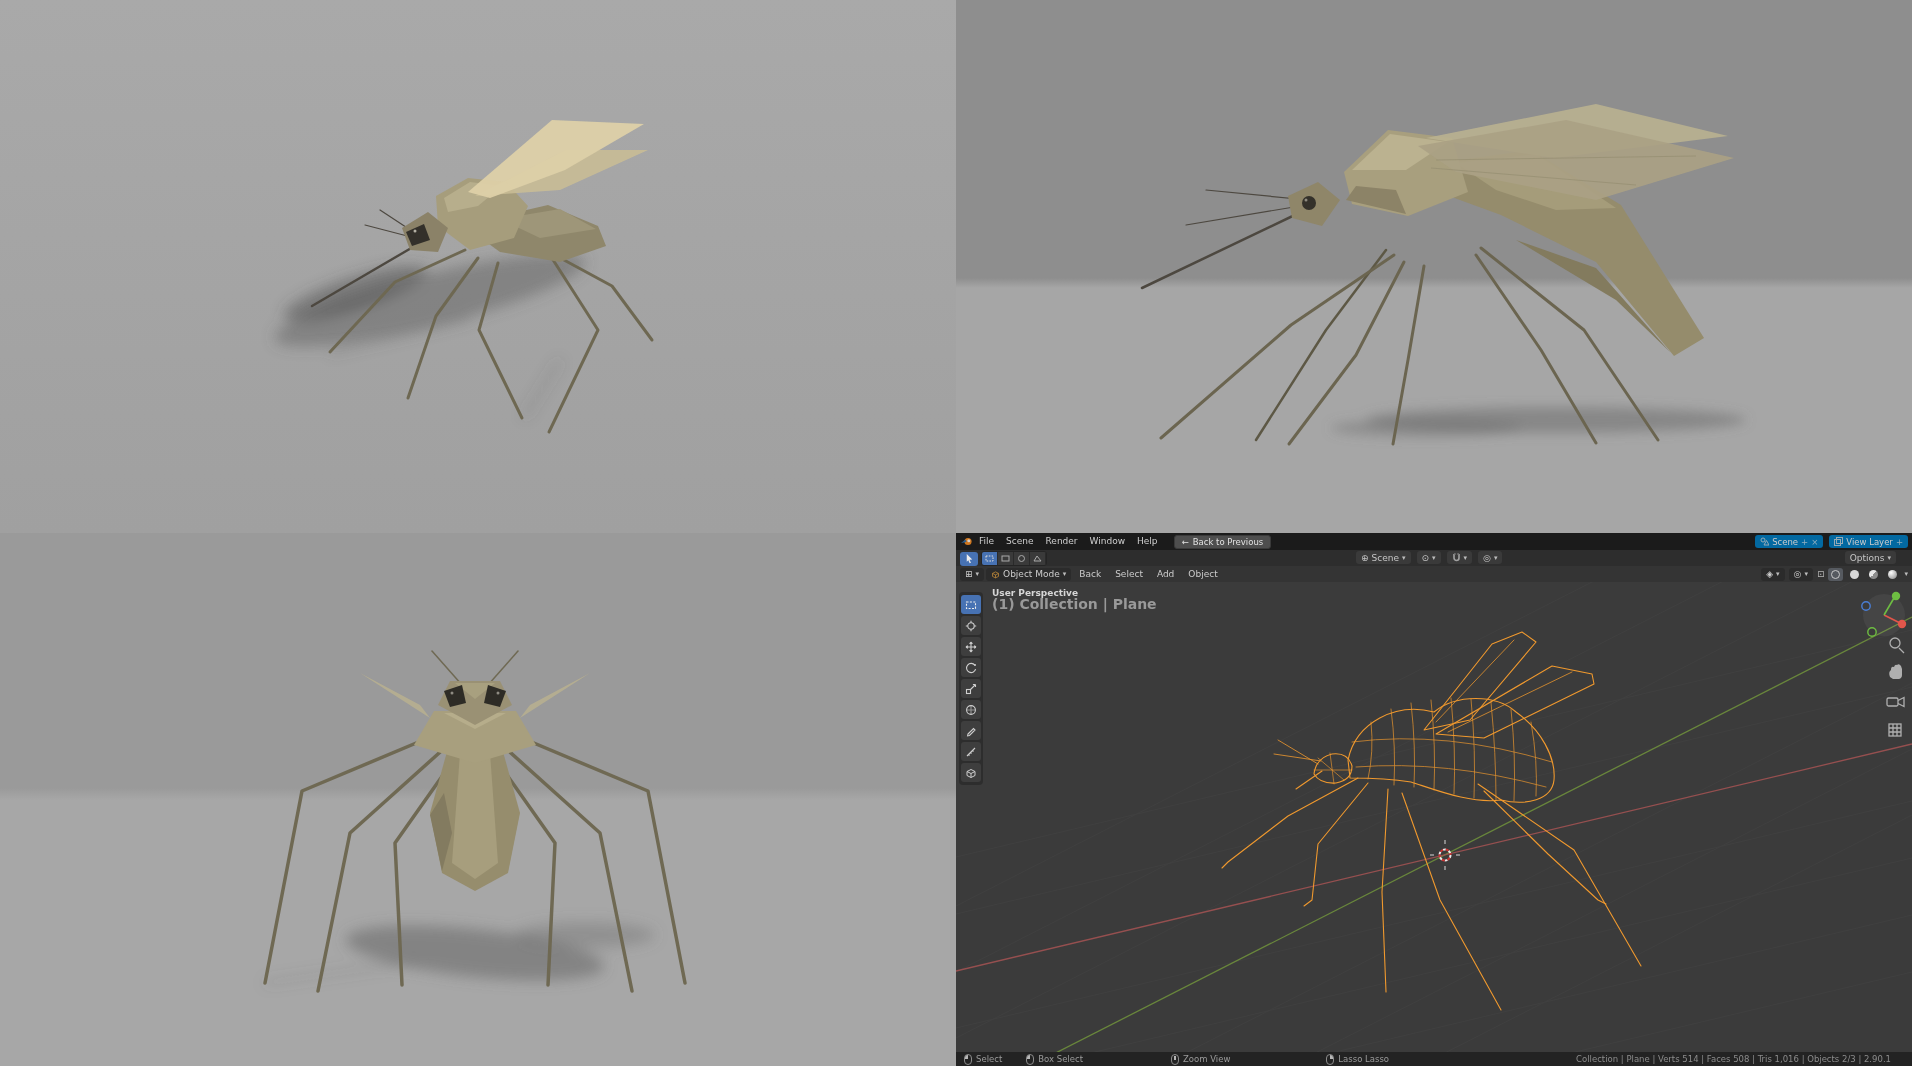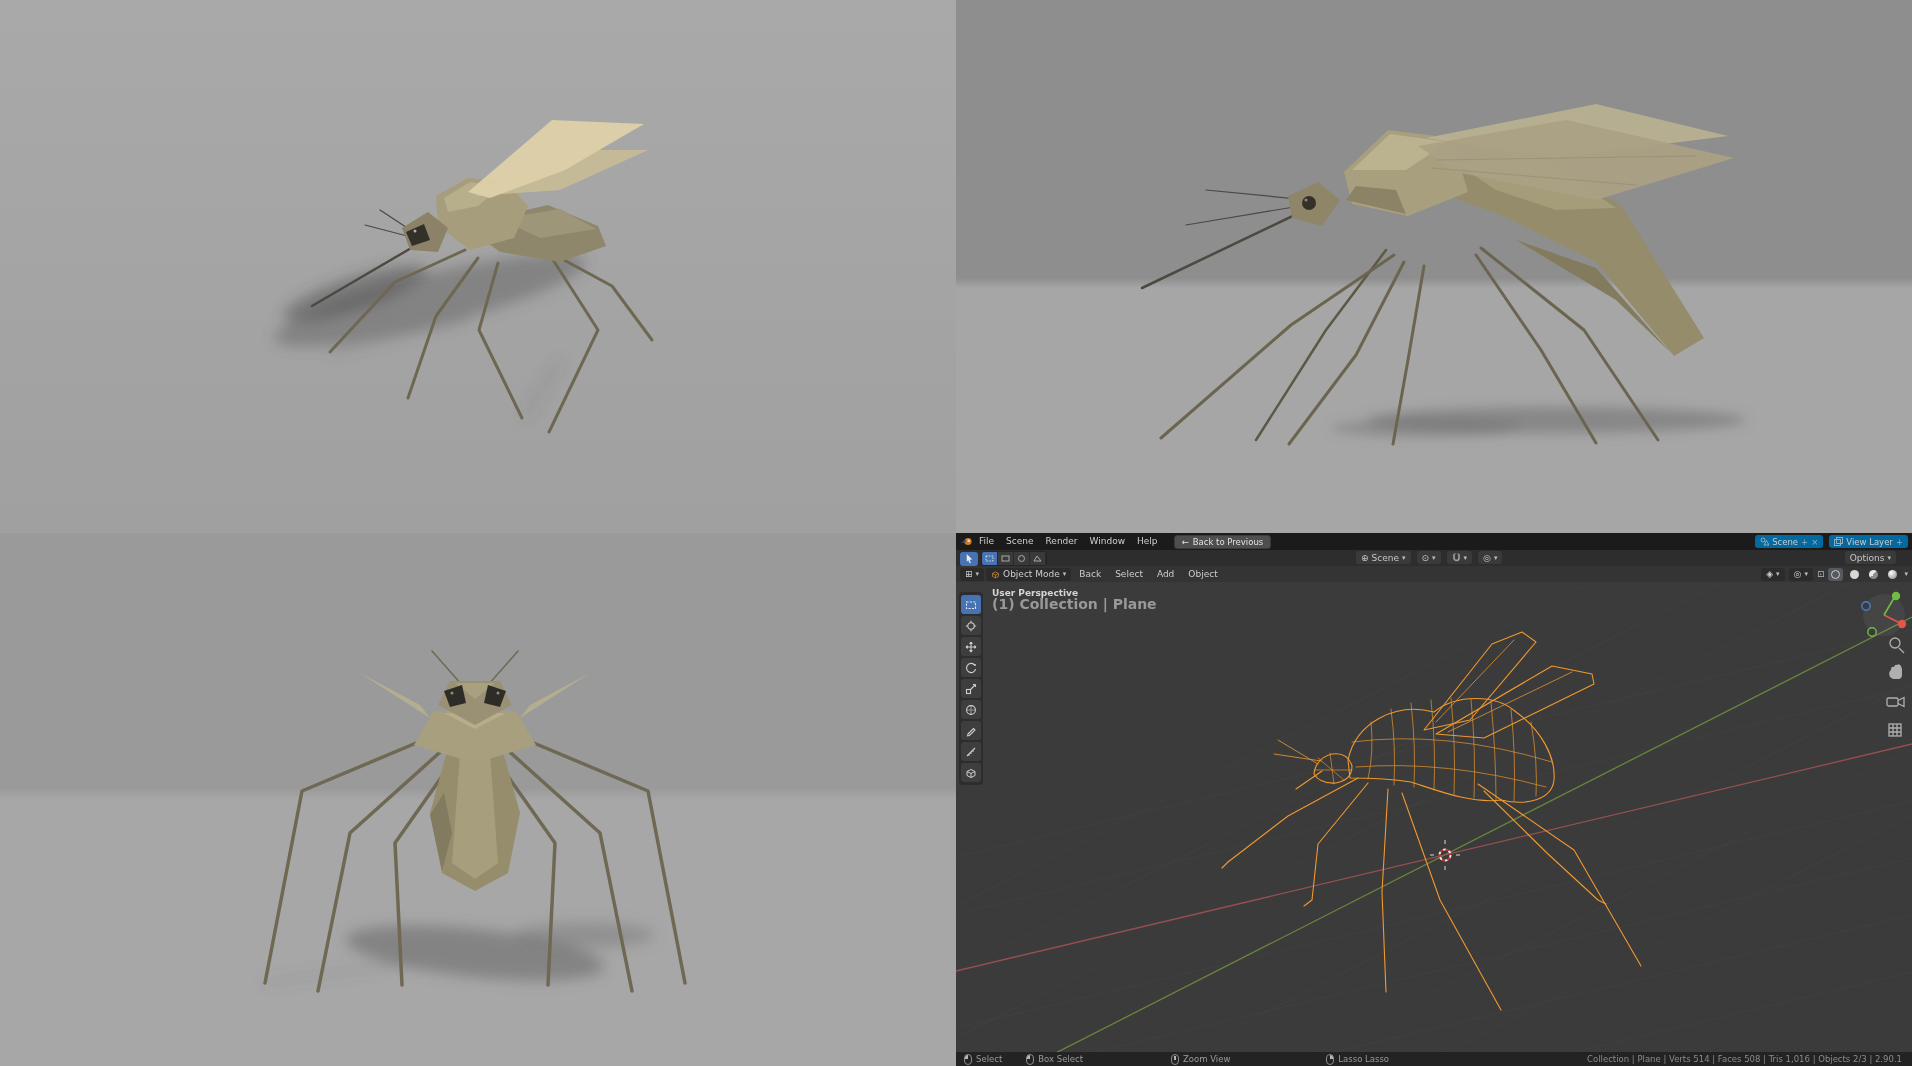--- a/index.html
+++ b/index.html
@@ -48,21 +48,21 @@
   .tbar{position:absolute;left:3px;top:10px;display:flex;flex-direction:column;gap:2px;background:rgba(38,38,38,.65);padding:3px 2px;border-radius:4px;}
   .tbtn{width:20px;height:19px;border-radius:3px;background:#3e3e3e;display:flex;align-items:center;justify-content:center;}
   .tbtn.active{background:#4772b3;}
 
   .statusbar{position:absolute;left:0;right:0;bottom:0;height:14px;background:#232323;display:flex;align-items:center;color:#9b9b9b;font-size:8.5px;}
   .sb-item{display:flex;align-items:center;gap:4px;}
   .mouse{width:8px;height:11px;border:1px solid #8b8b8b;border-radius:4px;position:relative;flex:none;box-sizing:border-box;}
   .mouse.m-left::before{content:"";position:absolute;left:0;top:0;width:3px;height:4px;background:#b8b8b8;border-radius:3px 0 0 0;}
   .mouse.m-mid::before{content:"";position:absolute;left:2px;top:1px;width:2px;height:4px;background:#b8b8b8;}
   .mouse.m-right::before{content:"";position:absolute;right:0;top:0;width:3px;height:4px;background:#b8b8b8;border-radius:0 3px 0 0;}
-  .sb-stats{position:absolute;right:10px;color:#8c8c8c;}
+  .sb-stats{position:absolute;right:21px;color:#8c8c8c;}
 </style>
 </head>
 <body>
 
 <div class="screen">
 
   <div class="quad" id="q-tl">
     <svg class="render" width="956" height="533" viewBox="0 0 956 533">
       <defs>
         <linearGradient id="gTL" x1="0" y1="0" x2="0" y2="1">

